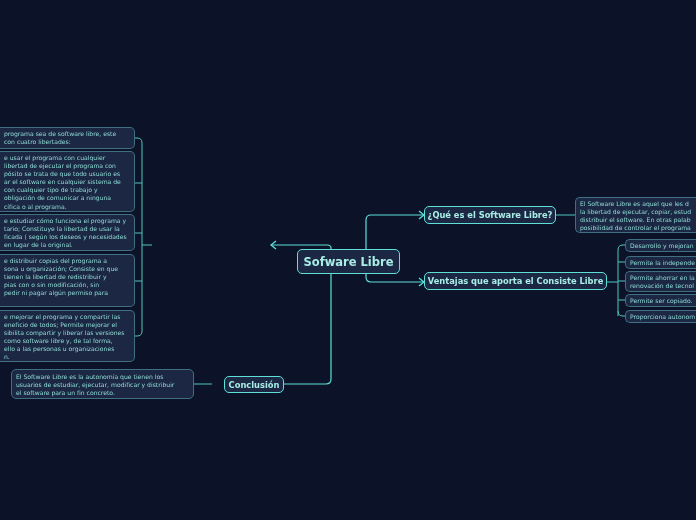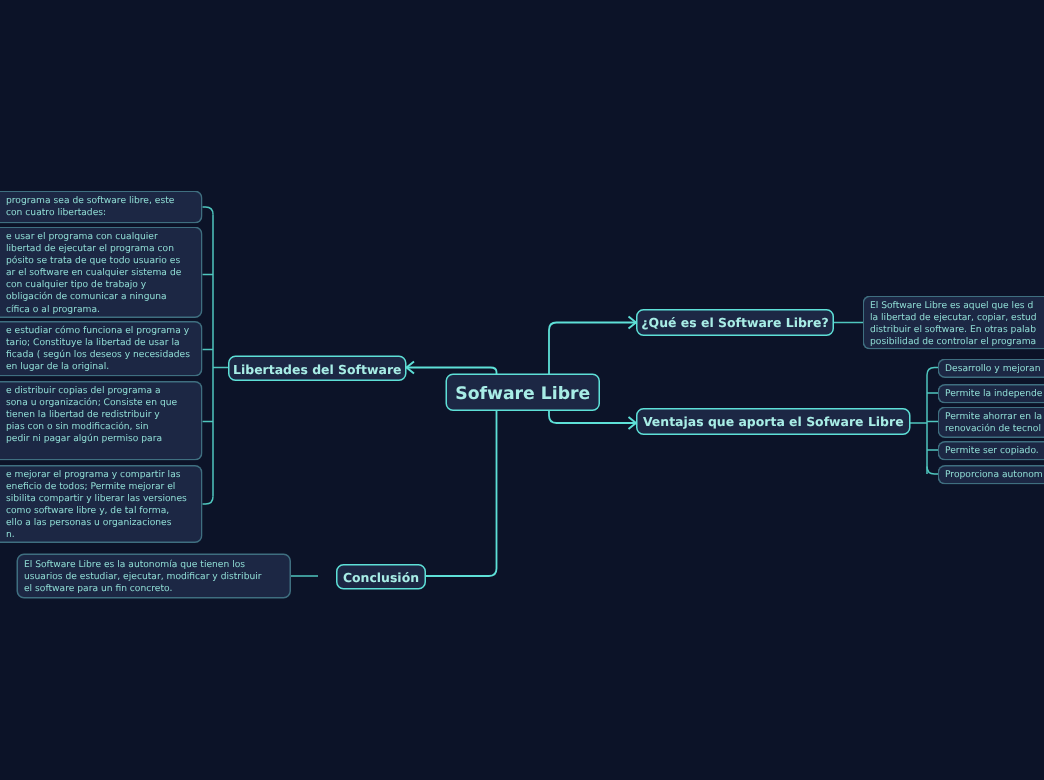--- a/index.html
+++ b/index.html
@@ -80,42 +80,39 @@
     <span>Sofware Libre</span>
   </div>
   <div class="node leaf right" style="left:575px;top:197px;width:121px;height:36px;padding-top:2px;">
     <span class="t">El Software Libre es aquel que les d</span>
     <span class="t">la libertad de ejecutar, copiar, estud</span>
     <span class="t">distribuir el software. En otras palab</span>
     <span class="t">posibilidad de controlar el programa</span>
   </div>
 
   <div class="node main branch" style="left:424px;top:272px;width:183px;height:18px;">
-    <span>Ventajas que aporta el Sofware Libre</span>
+    <span>Ventajas que aporta el Consiste Libre</span>
   </div>
   <div class="node leaf right" style="left:625px;top:239px;width:71px;height:13px;padding-top:2px;">
     <span class="t">Desarrollo y mejoran</span>
   </div>
   <div class="node leaf right" style="left:625px;top:256px;width:71px;height:13px;padding-top:2px;">
     <span class="t">Permite la independe</span>
   </div>
   <div class="node leaf right" style="left:625px;top:271px;width:71px;height:21px;padding-top:2px;">
     <span class="t">Permite ahorrar en la</span>
     <span class="t">renovación de tecnol</span>
   </div>
   <div class="node leaf right" style="left:625px;top:294px;width:71px;height:13px;padding-top:2px;">
     <span class="t">Permite ser copiado.</span>
   </div>
   <div class="node leaf right" style="left:625px;top:310px;width:71px;height:13px;padding-top:2px;">
     <span class="t">Proporciona autonom</span>
   </div>
 
-  <div class="node main branch" style="left:152px;top:237px;width:119px;height:17px;">
-    <span>Libertades del Software</span>
-  </div>
   <div class="node leaf left" style="left:0px;top:127px;width:135px;height:22px;padding-top:2px;">
     <span class="t">programa sea de software libre, este</span>
     <span class="t">con cuatro libertades:</span>
   </div>
   <div class="node leaf left" style="left:0px;top:151px;width:135px;height:61px;padding-top:2px;">
     <span class="t">e usar el programa con cualquier</span>
     <span class="t"> libertad de ejecutar el programa con</span>
     <span class="t">pósito se trata de que todo usuario es</span>
     <span class="t">ar el software en cualquier sistema de</span>
     <span class="t"> con cualquier tipo de trabajo y</span>

